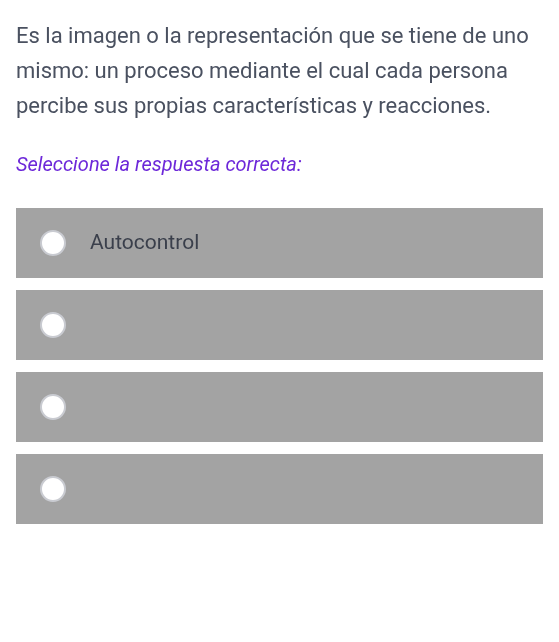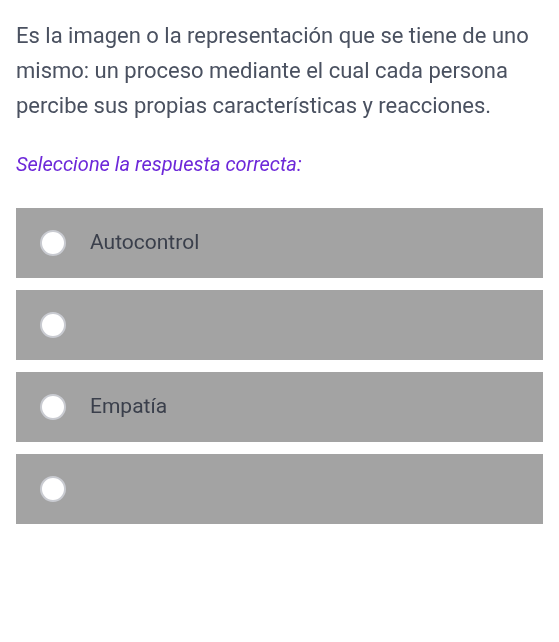--- a/index.html
+++ b/index.html
@@ -61,18 +61,17 @@
   <div class="radio-circle"></div>
   <div class="option-label">Autocontrol</div>
 </div>
 
 <div class="option">
   <div class="radio-circle"></div>
 </div>
 
 <div class="option">
   <div class="radio-circle"></div>
-  <div class="option-label">Empatía</div>
 </div>
 
 <div class="option">
   <div class="radio-circle"></div>
 </div>
 
 </body></html>

